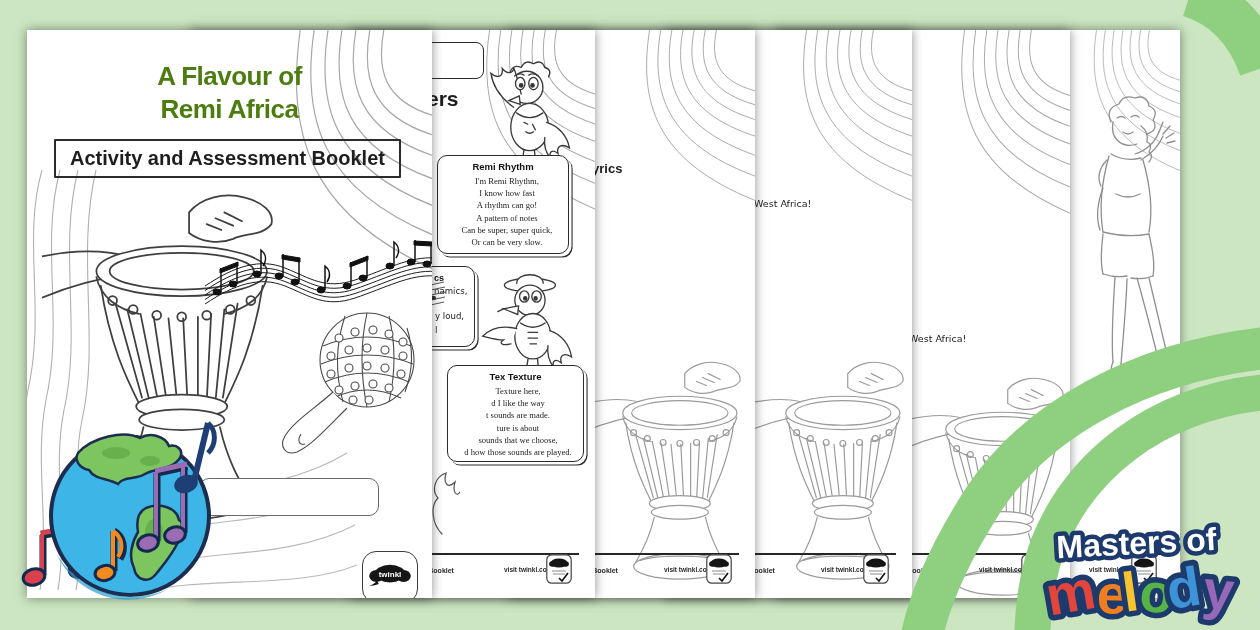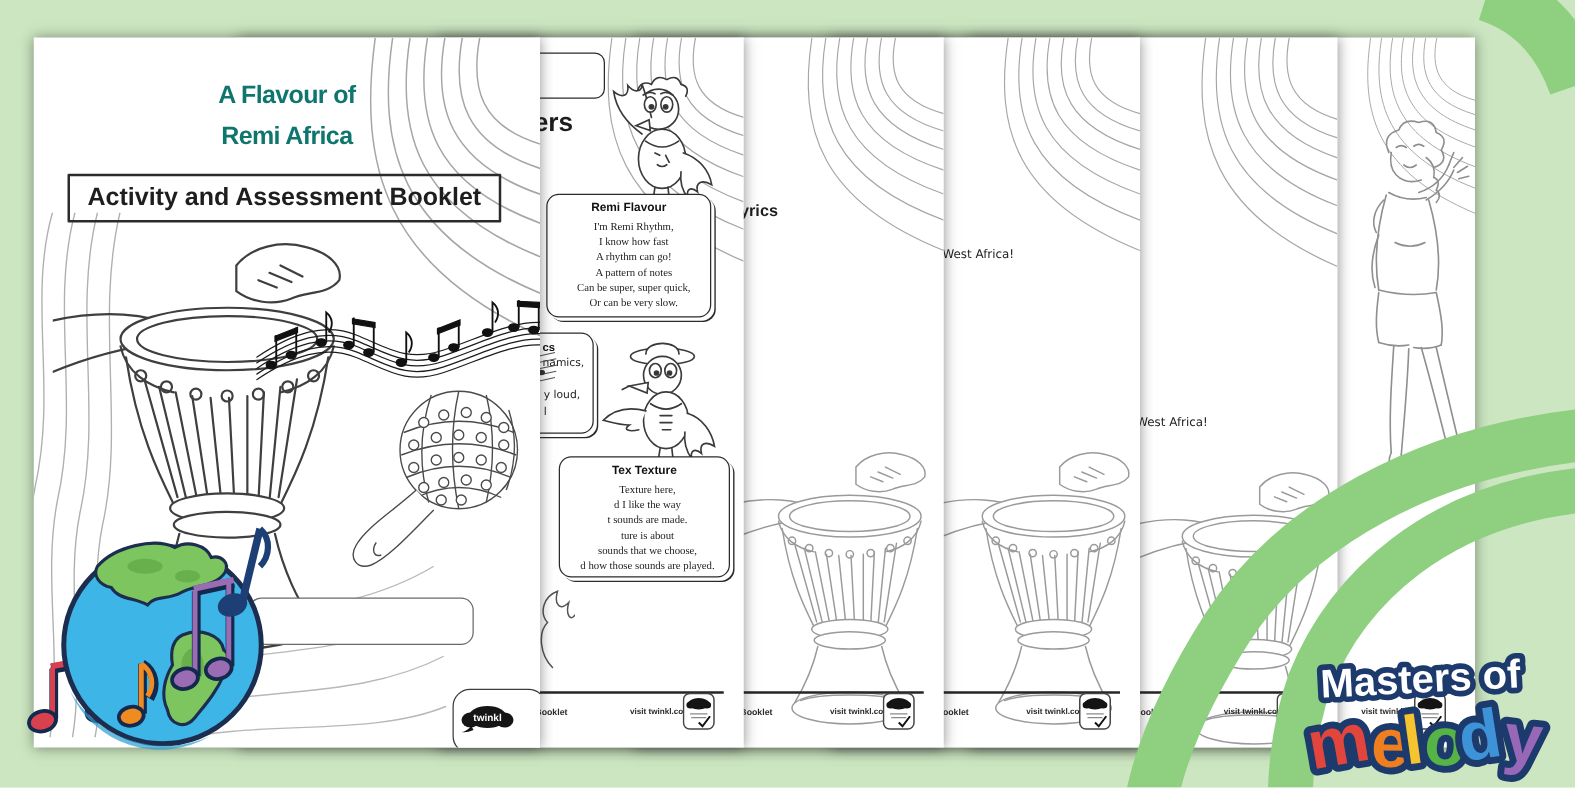--- a/index.html
+++ b/index.html
@@ -3,28 +3,28 @@
 <meta charset="utf-8">
 <style>
   html,body{margin:0;padding:0;}
   #canvas{position:relative;width:1260px;height:630px;overflow:hidden;
     font-family:"Liberation Sans",sans-serif;background:#cbe6c0;}
   .page{position:absolute;top:30px;width:405px;height:568px;background:#fff;
     box-shadow:0 0 10px rgba(30,30,30,.5);overflow:hidden;}
   .corner-swirl{position:absolute;top:0;right:0;}
   svg{display:block;}
   .big-title{position:absolute;left:0;right:0;top:30px;text-align:center;
-    font-size:20px;line-height:33px;font-weight:bold;color:#0f766e;letter-spacing:-.5px;}
+    font-size:26px;line-height:33px;font-weight:bold;color:#4d7c0f;letter-spacing:-.5px;}
   .subtitle-box{position:absolute;left:27px;top:109px;width:343px;height:35px;
     border:2px solid #2b2b2b;border-radius:1px;text-align:center;
     font-size:20px;line-height:35px;font-weight:bold;color:#1e1e1e;}
   .name-box{position:absolute;left:172px;top:448px;width:178px;height:36px;
     border:1.5px solid #6a6a6a;border-radius:10px;background:#fff;}
   .twinkl-box{position:absolute;left:335px;top:521px;width:54px;height:50px;
-    border:1.6px solid #3c3c3c;border-radius:14px;background:#fff;padding-left:19px;}
+    border:1.6px solid #3c3c3c;border-radius:14px;background:#fff;}
   .heading-box{position:absolute;border:1.7px solid #2b2b2b;border-radius:8px;background:#fff;}
   .frag-heading{position:absolute;font-weight:bold;color:#1d1d1d;margin-top:40px;}
   .poem-box{position:absolute;border:1.3px solid #2b2b2b;border-radius:10px;background:#fff;
     box-shadow:2.5px 2.5px 0 #fff,3.6px 3.6px 0 #2b2b2b;}
   .poem-title{text-align:center;font-size:9.5px;font-weight:bold;color:#111;margin-top:5px;}
   .poem-lines{margin:3px 0 0 8px;font-family:Liberation Serif, serif;
     font-size:8.6px;line-height:12.2px;color:#222;text-align:center;}
   .hand-script{position:absolute;font-family:"DejaVu Sans",sans-serif;color:#222;}
   .footer-line{position:absolute;left:18px;right:16px;top:523px;border-top:2px solid #262626;}
   .footer-frag{position:absolute;left:238px;top:537px;font-size:7px;font-weight:bold;color:#2a2a2a;}
@@ -223,21 +223,21 @@
         <use href="#sym-swirl"></use>
       </svg>
     <div class="heading-box" style="left:118px;top:12px;width:174px;height:35px"></div>
     <div class="frag-heading" style="left:237px;top:17px;font-size:21px">ers</div>
 
     <svg style="position:absolute;left:282px;top:28px" width="104" height="123">
         <use href="#sym-bird-remi"></use>
       </svg>
 
     <div class="poem-box" style="left:247px;top:125px;width:130px;height:97px">
-      <div class="poem-title">Remi Flavour</div>
+      <div class="poem-title">Remi Rhythm</div>
       <div class="poem-lines">
         <div>I'm Remi Rhythm,</div>
         <div>I know how fast</div>
         <div>A rhythm can go!</div>
         <div>A pattern of notes</div>
         <div>Can be super, super quick,</div>
         <div>Or can be very slow.</div>
       </div>
     </div>
 

